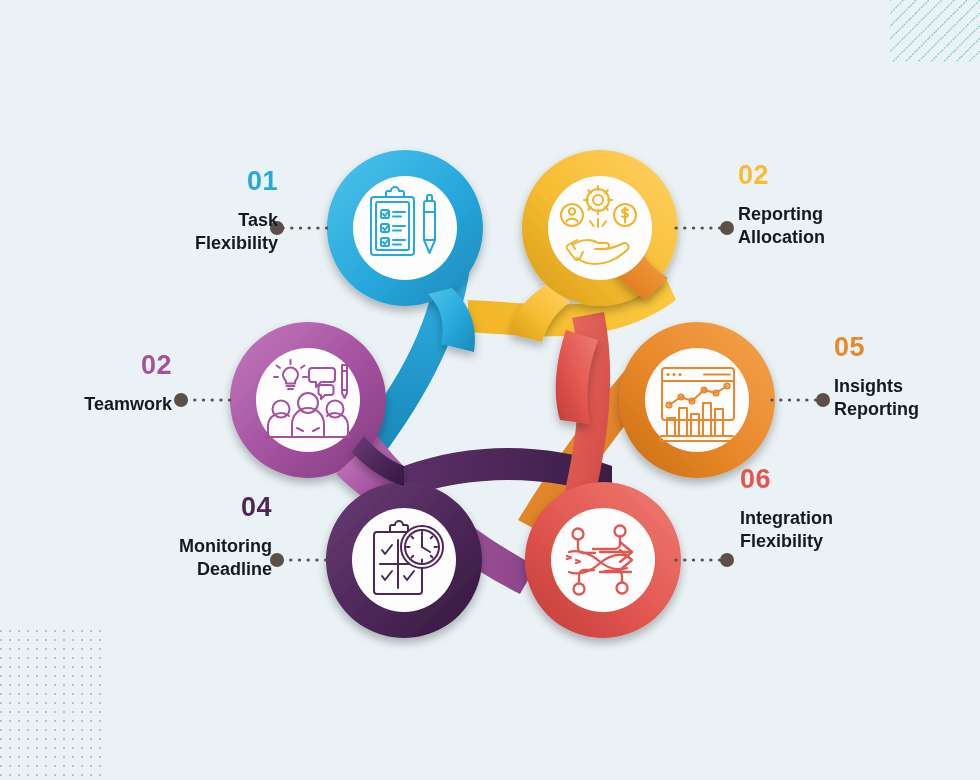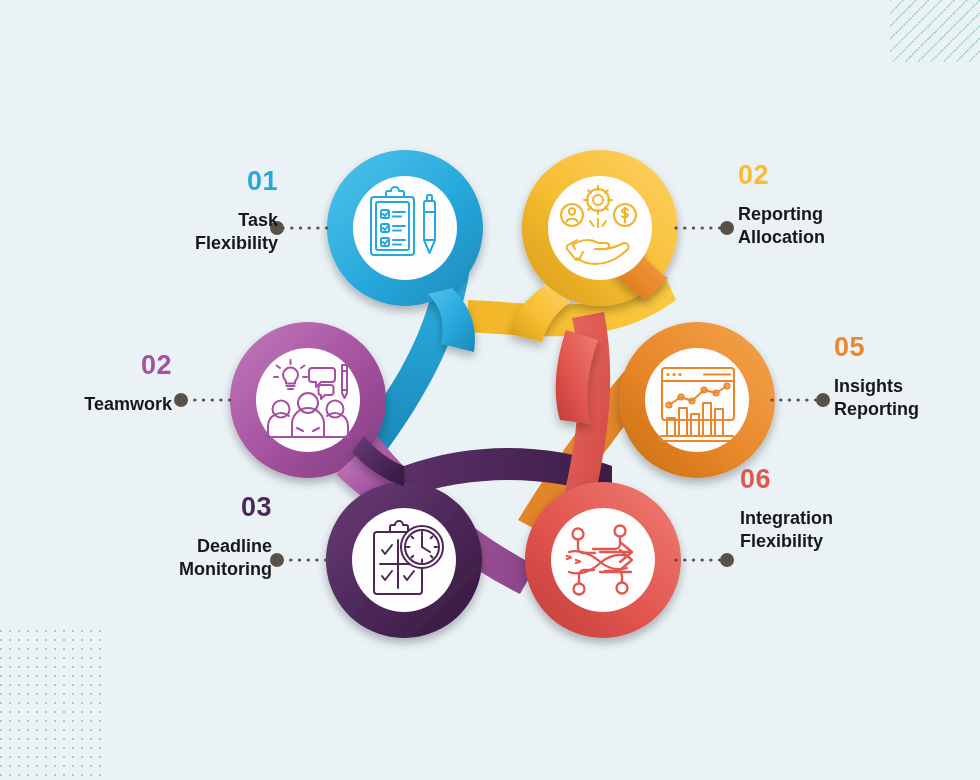--- a/index.html
+++ b/index.html
@@ -337,24 +337,24 @@
   </div>
 
   <div class="lbl r-align" style="left:0px;top:352px;width:172px;">
     <div class="num" style="color:#a4519f">02</div>
     <div class="ttl">
       <div>Teamwork</div>
     </div>
   </div>
 
   <div class="lbl r-align" style="left:20px;top:494px;width:252px;">
-    <div class="num" style="color:#4c2758">03</div>
-    <div class="ttl">
+    <div class="num" style="color:#4c2758">04</div>
+    <div class="ttl">
+      <div>Monitoring</div>
       <div>Deadline</div>
-      <div>Monitoring</div>
     </div>
   </div>
 
   <div class="lbl l-align" style="left:738px;top:162px;width:238px;">
     <div class="num" style="color:#f6bd32">02</div>
     <div class="ttl">
       <div>Reporting</div>
       <div>Allocation</div>
     </div>
   </div>

